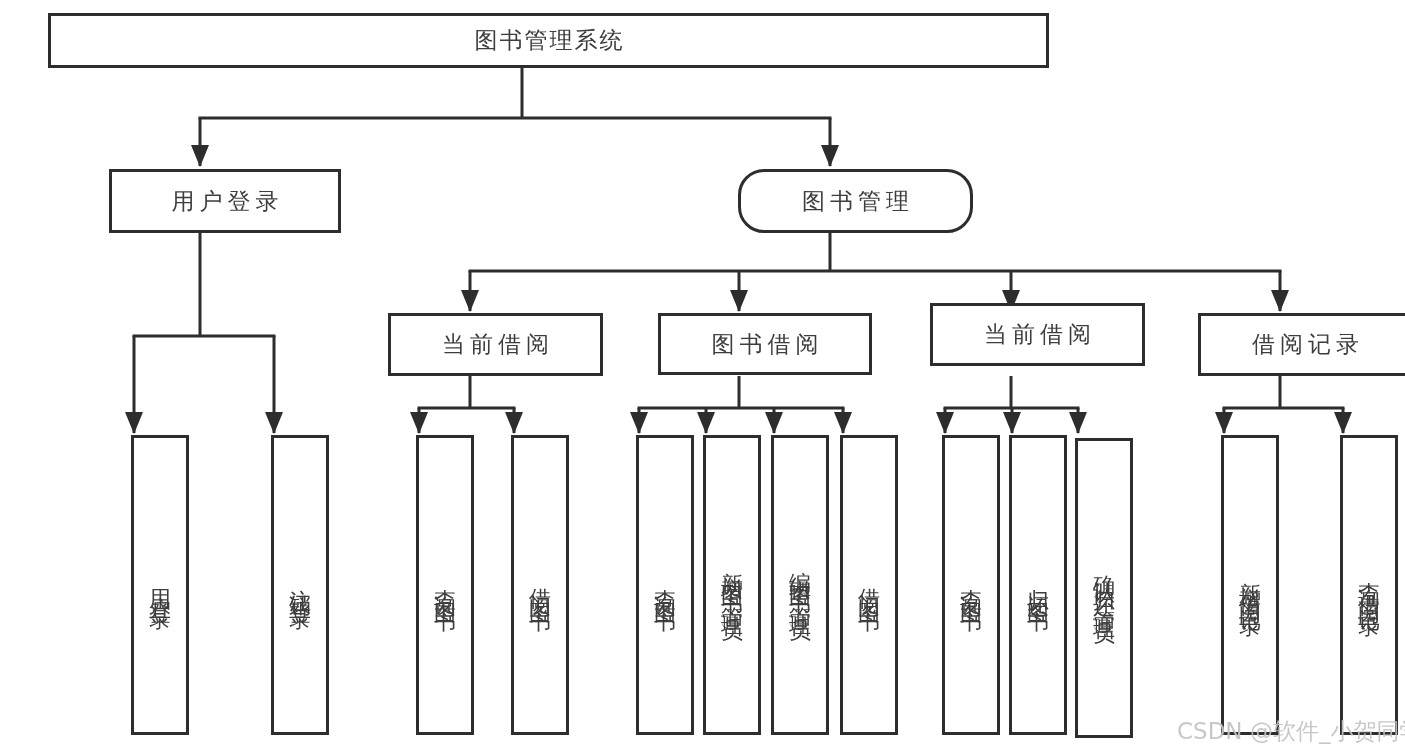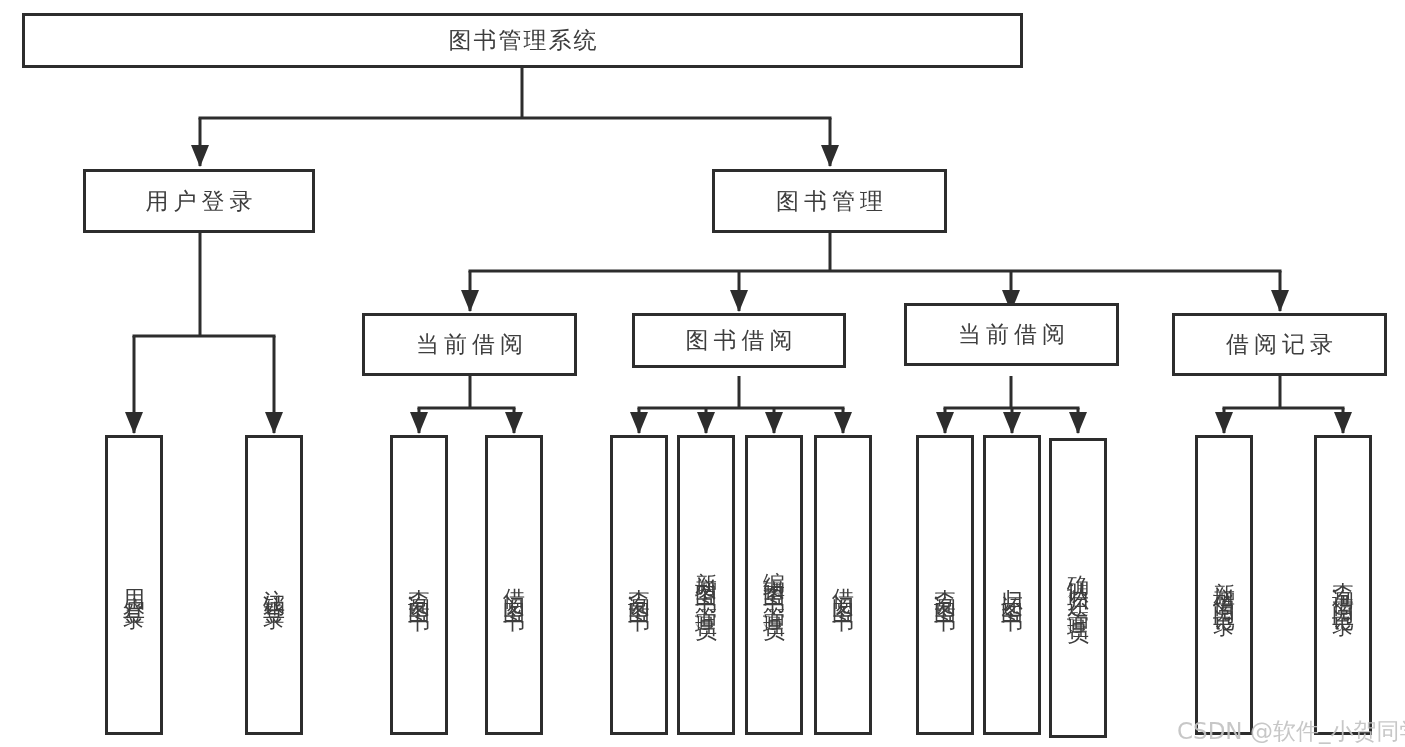--- a/index.html
+++ b/index.html
@@ -26,20 +26,21 @@
   .box {
     position: absolute;
     box-sizing: border-box;
     background: #ffffff;
     border: 3px solid #2d2d2d;
     display: flex;
     align-items: center;
     justify-content: center;
     color: #3d3d3d;
     z-index: 2;
+    margin-left: 26px;
   }
   .hlabel {
     font-size: 23px;
     letter-spacing: 5px;
     text-indent: 5px;
     white-space: nowrap;
   }
   .root-label {
     font-size: 23px;
     letter-spacing: 2px;
@@ -130,28 +131,28 @@
     </g>
   </svg>
 
   <div class="box" style="left:22px; top:13px; width:1001px; height:55px;">
     <span class="root-label">图书管理系统</span>
   </div>
 
   <div class="box" style="left:83px; top:169px; width:232px; height:64px;">
     <span class="hlabel">用户登录</span>
   </div>
-  <div class="box" style="left:712px; top:169px; width:235px; height:64px;">
+  <div class="box" style="left:712px; top:169px; width:235px; height:64px;border-radius:26px;">
     <span class="hlabel">图书管理</span>
   </div>
 
   <div class="box" style="left:362px; top:313px; width:215px; height:63px;">
     <span class="hlabel">当前借阅</span>
   </div>
-  <div class="box" style="left:632px; top:313px; width:214px; height:55px;">
+  <div class="box" style="left:632px; top:313px; width:214px; height:62px;">
     <span class="hlabel">图书借阅</span>
   </div>
   <div class="box" style="left:904px; top:303px; width:215px; height:63px;">
     <span class="hlabel">当前借阅</span>
   </div>
   <div class="box" style="left:1172px; top:313px; width:215px; height:63px;justify-content:center;">
     <span class="hlabel">借阅记录</span>
   </div>
 
   <div class="box vbox" style="left:105px; top:435px; width:58px; height:300px;">

